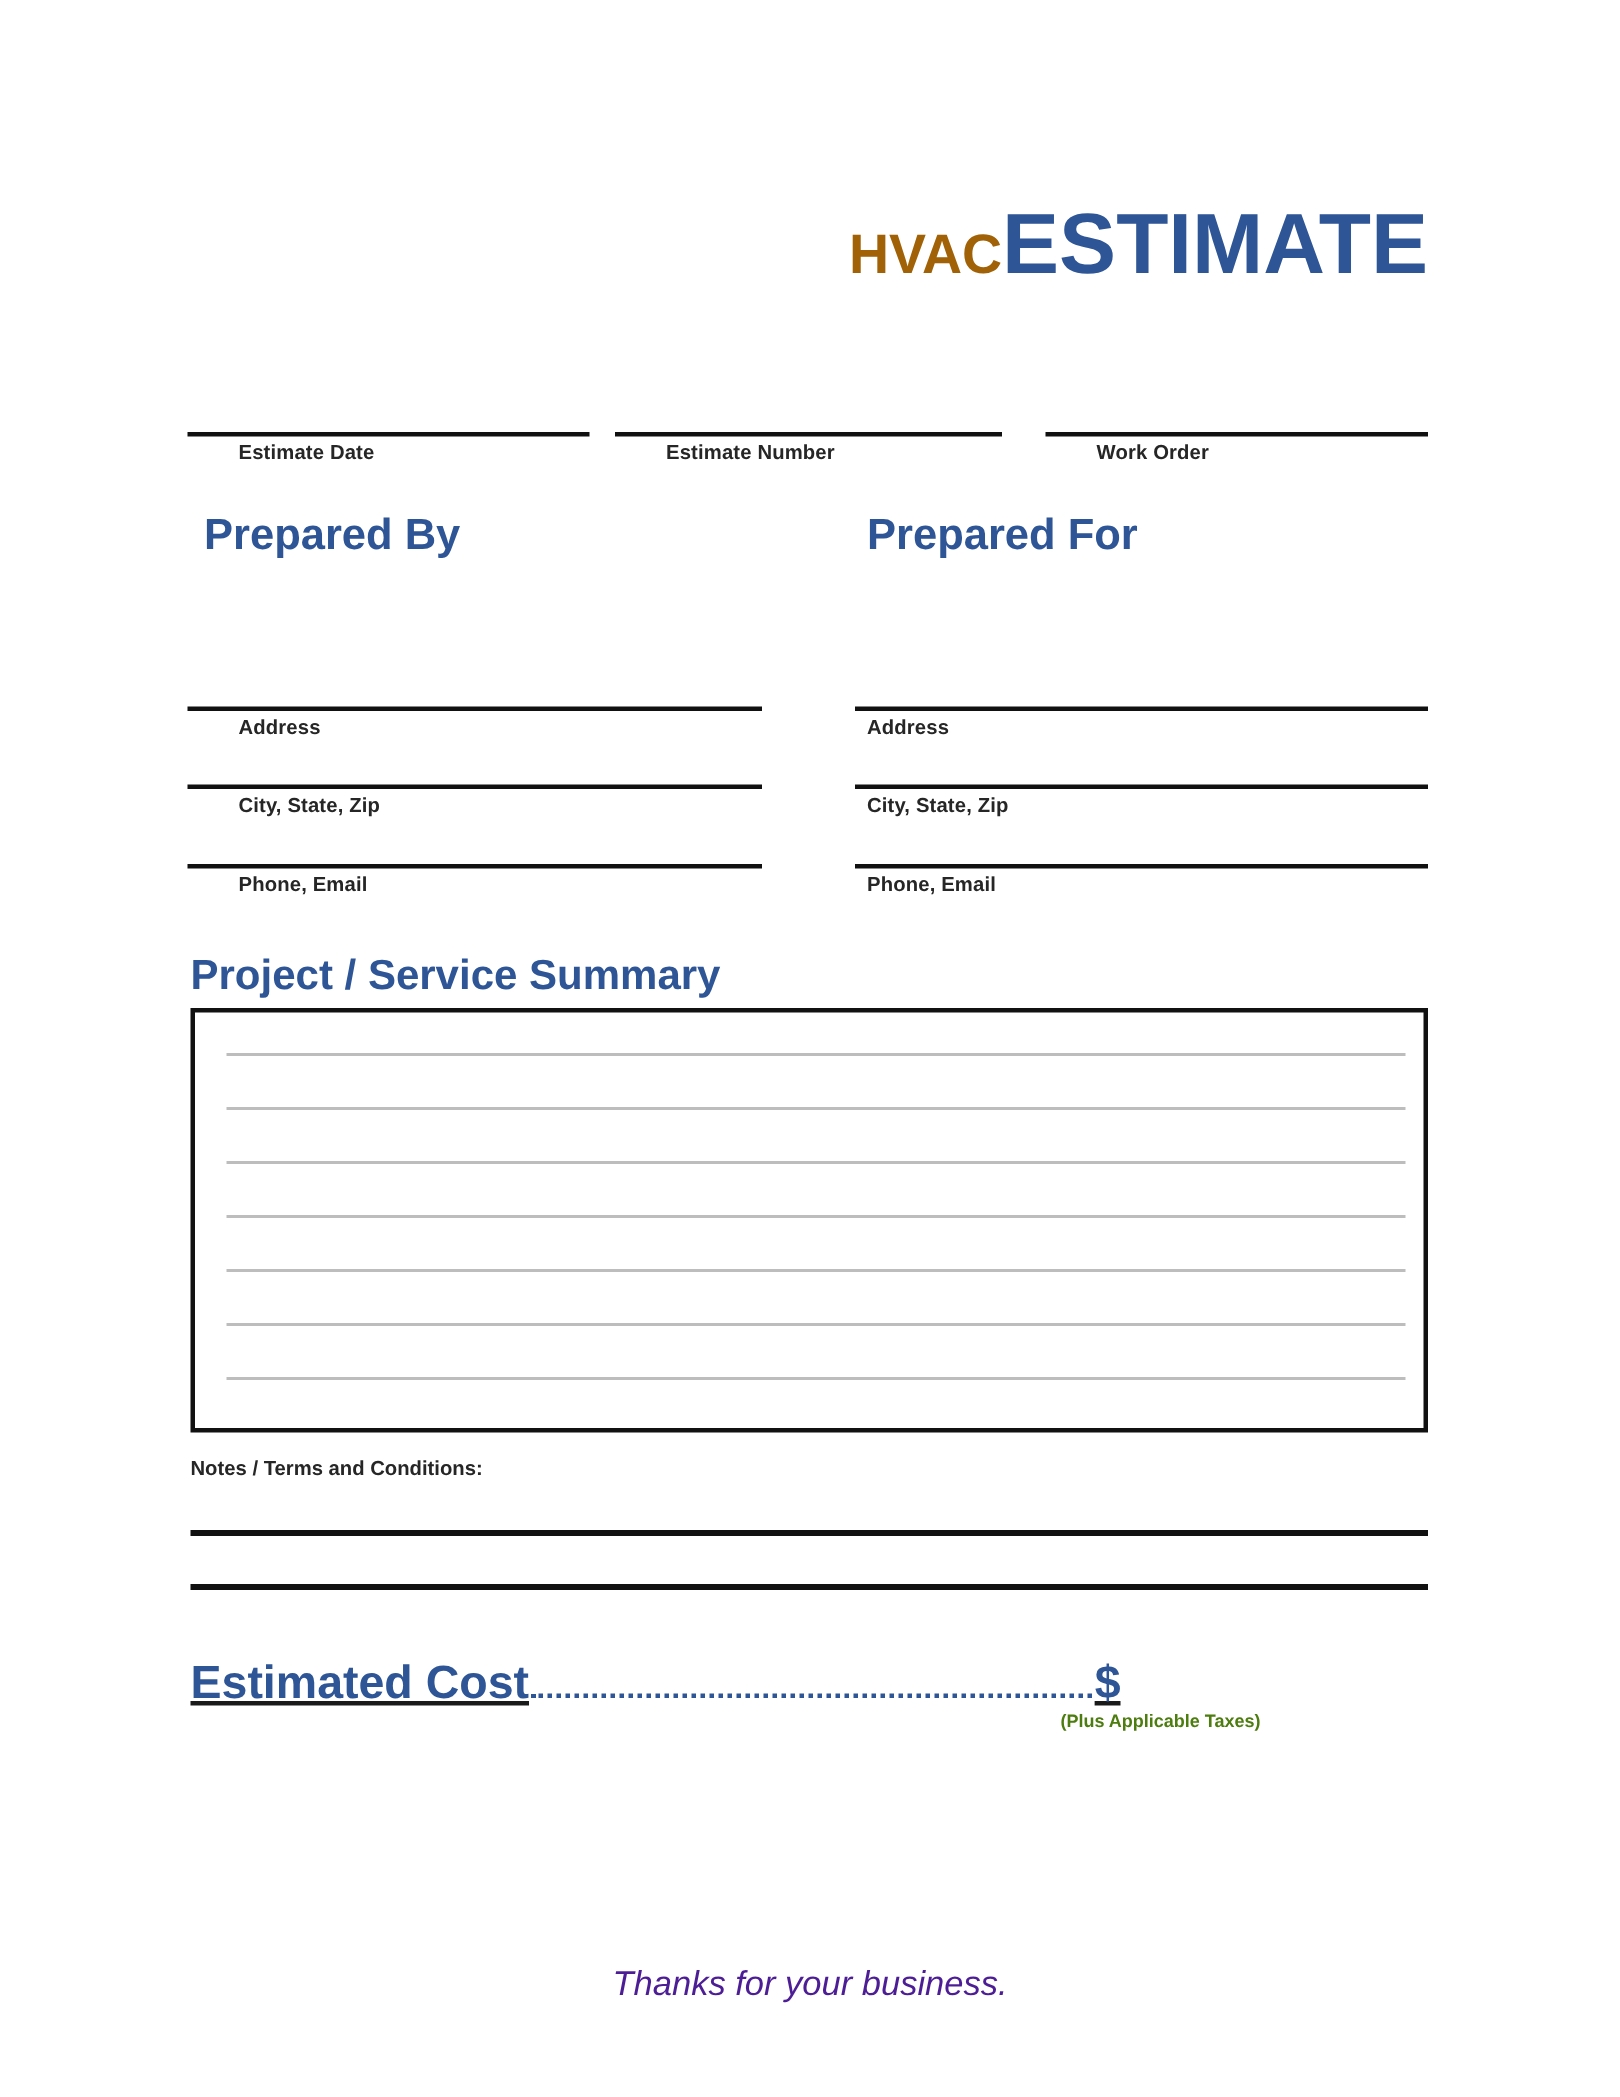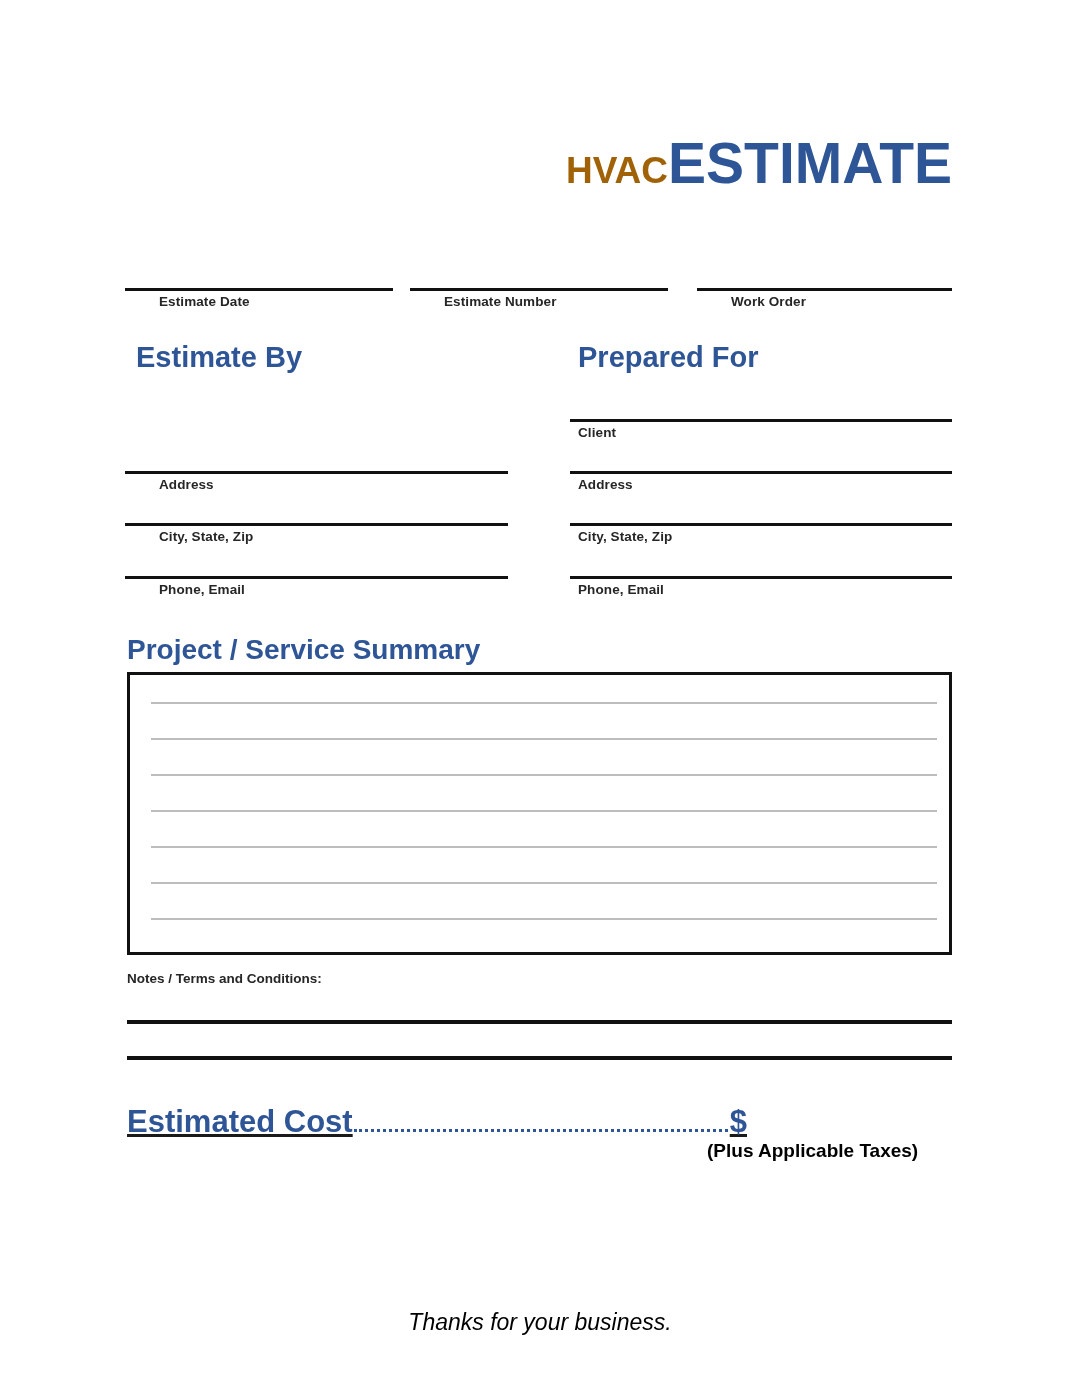--- a/index.html
+++ b/index.html
@@ -143,36 +143,36 @@
   .cost-dollar {
     font-size: 31px;
     font-weight: bold;
     color: #2e5596;
     padding-left: 1px;
   }
   .cost-note {
     position: absolute;
     left: 707px;
     top: 1140px;
-    font-size: 19px;
-    font-weight: bold;
-    color: #000000;
+    font-size: 12px;
+    font-weight: bold;
+    color: #4d7c0f;
     white-space: nowrap;
   }
 
   
   .footer {
     position: absolute;
     left: 0;
     top: 1309px;
     width: 1080px;
     text-align: center;
     font-size: 23px;
     font-style: italic;
-    color: #000000;
+    color: #4c1d95;
   }
 </style>
 </head>
 <body>
 
 <div class="page">
 
   <div class="title-row">
     <span class="title-small">HVAC</span><span class="title-large">ESTIMATE</span>
   </div>
@@ -185,44 +185,40 @@
   <div class="field" style="left:410px; top:288px; width:258px;">
     <div class="rule"></div>
     <div class="flabel">Estimate Number</div>
   </div>
 
   <div class="field" style="left:697px; top:288px; width:255px;">
     <div class="rule"></div>
     <div class="flabel">Work Order</div>
   </div>
 
-  <div class="section-head prepared-head" style="left:136px; top:341px;">Estimate By</div>
+  <div class="section-head prepared-head" style="left:136px; top:341px;">Prepared By</div>
 
   <div class="section-head prepared-head" style="left:578px; top:341px;">Prepared For</div>
 
 
   <div class="field" style="left:125px; top:471px; width:383px;">
     <div class="rule"></div>
     <div class="flabel">Address</div>
   </div>
 
   <div class="field" style="left:125px; top:523px; width:383px;">
     <div class="rule"></div>
     <div class="flabel">City, State, Zip</div>
   </div>
 
   <div class="field" style="left:125px; top:576px; width:383px;">
     <div class="rule"></div>
     <div class="flabel">Phone, Email</div>
   </div>
 
-  <div class="field" style="left:570px; top:419px; width:382px;">
-    <div class="rule"></div>
-    <div class="flabel" style="padding-left:8px;">Client</div>
-  </div>
 
   <div class="field" style="left:570px; top:471px; width:382px;">
     <div class="rule"></div>
     <div class="flabel" style="padding-left:8px;">Address</div>
   </div>
 
   <div class="field" style="left:570px; top:523px; width:382px;">
     <div class="rule"></div>
     <div class="flabel" style="padding-left:8px;">City, State, Zip</div>
   </div>

